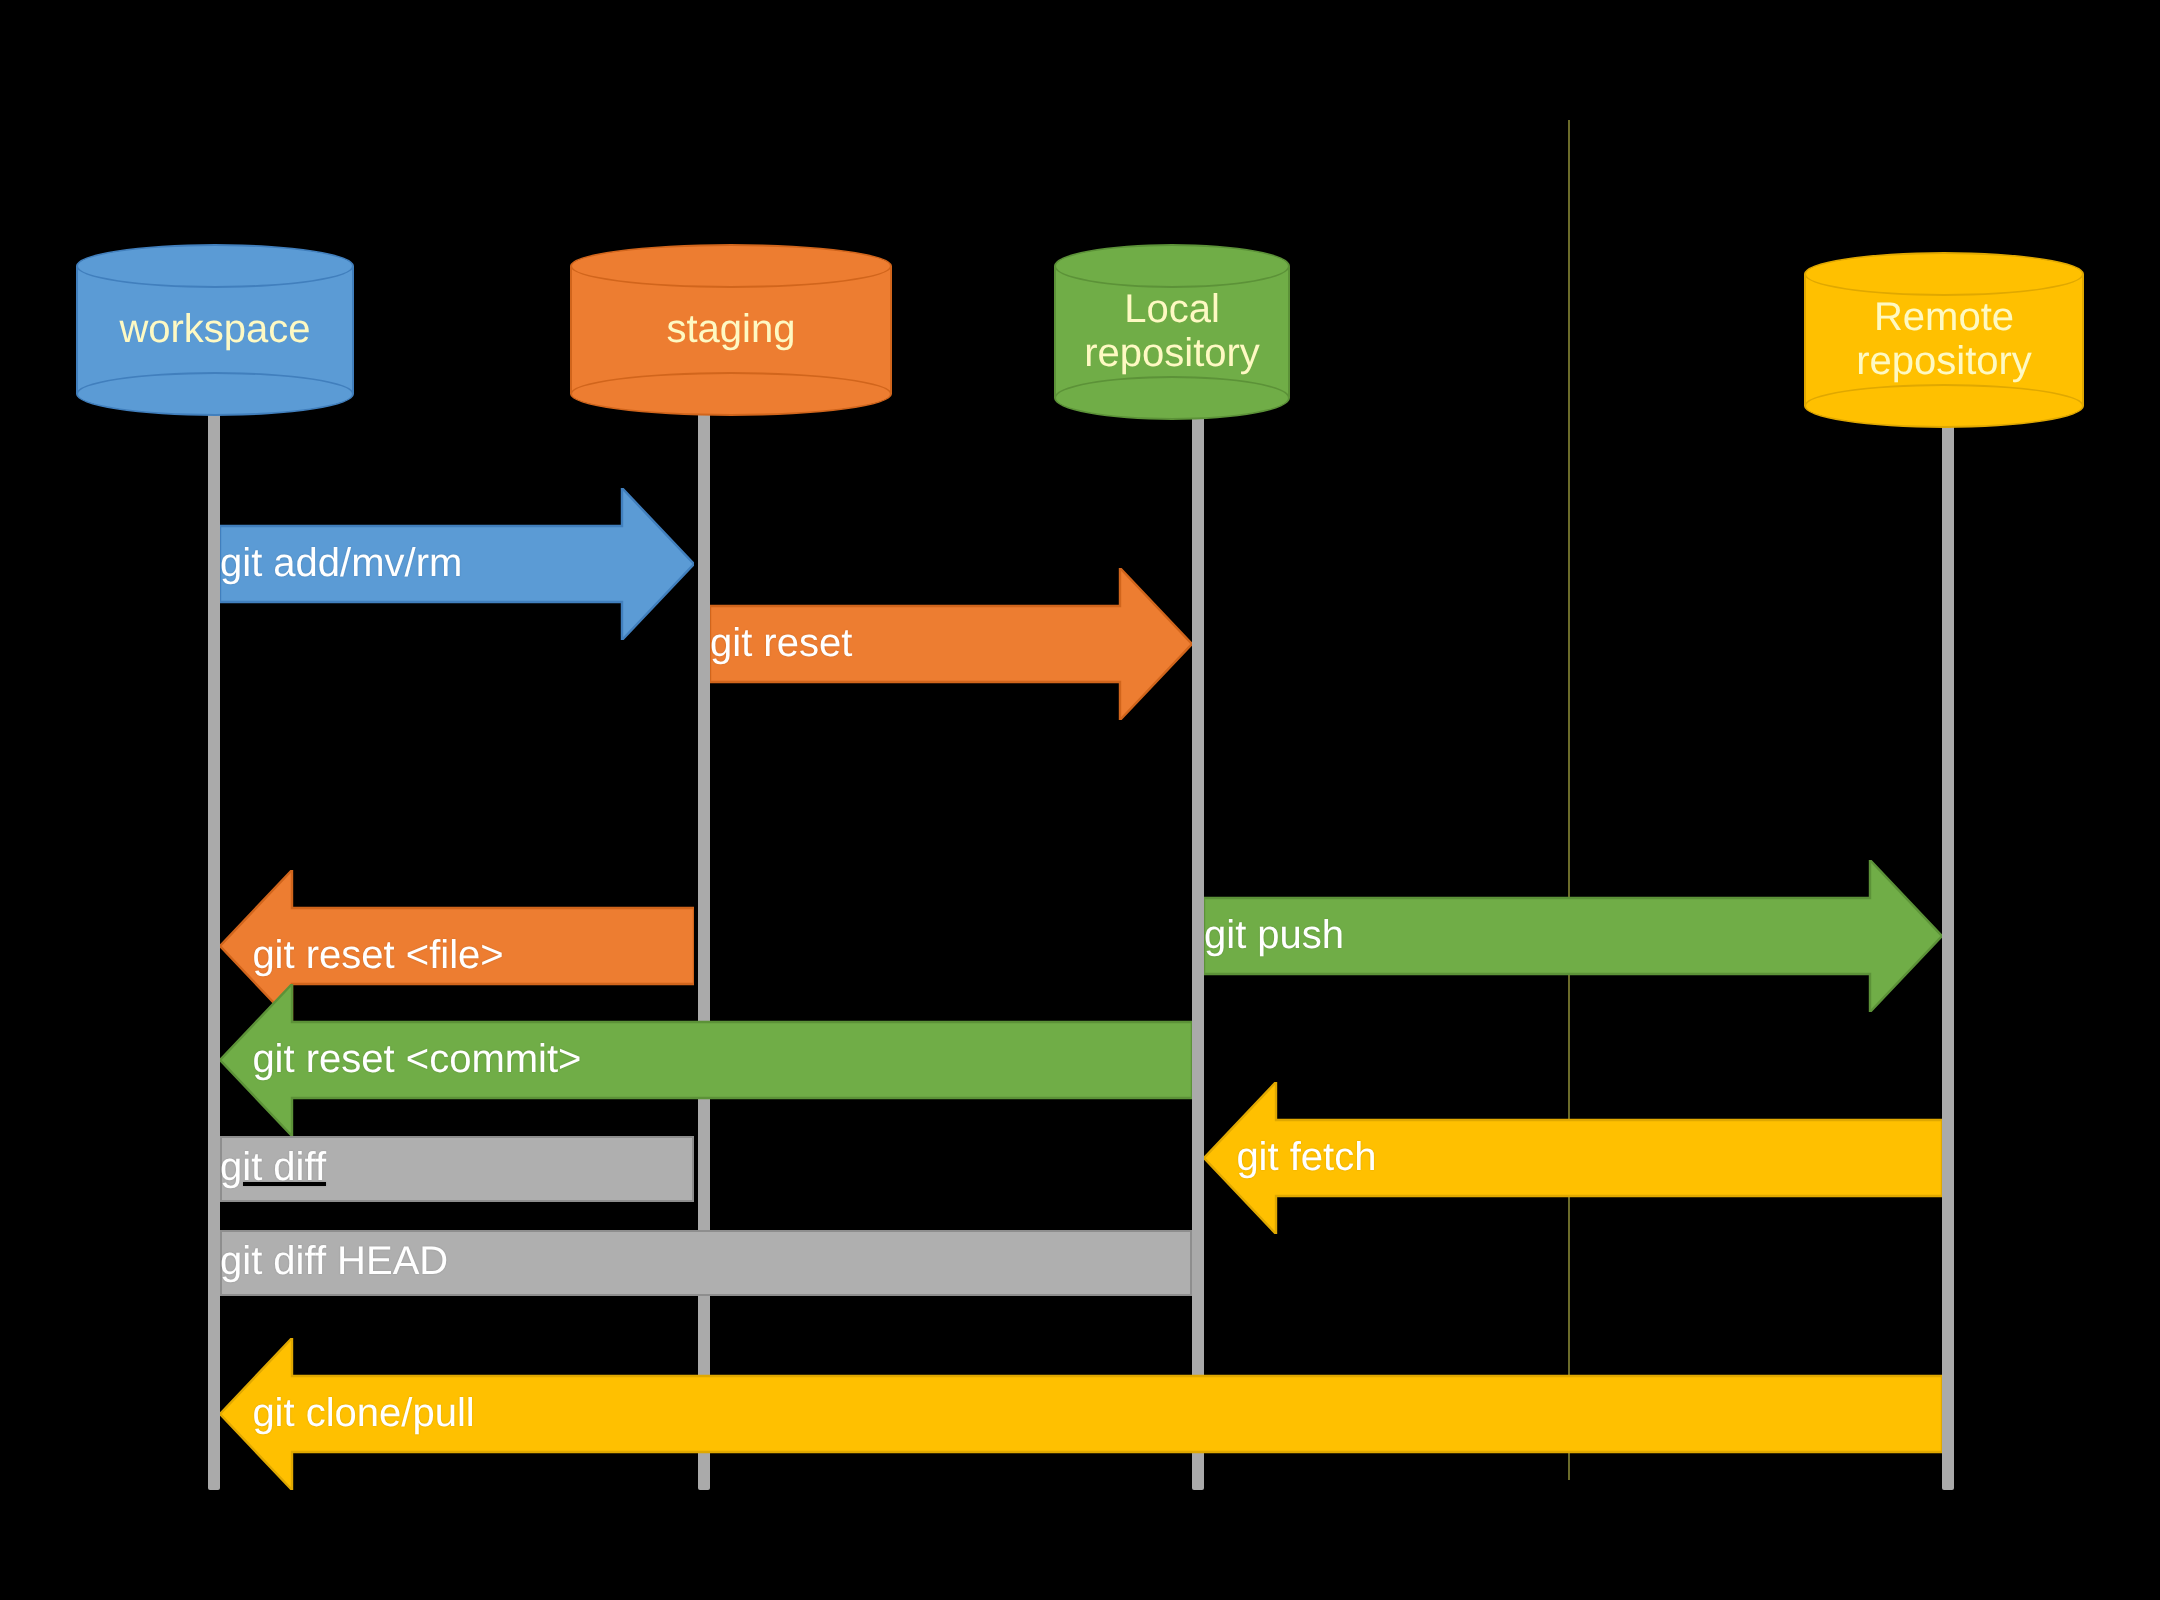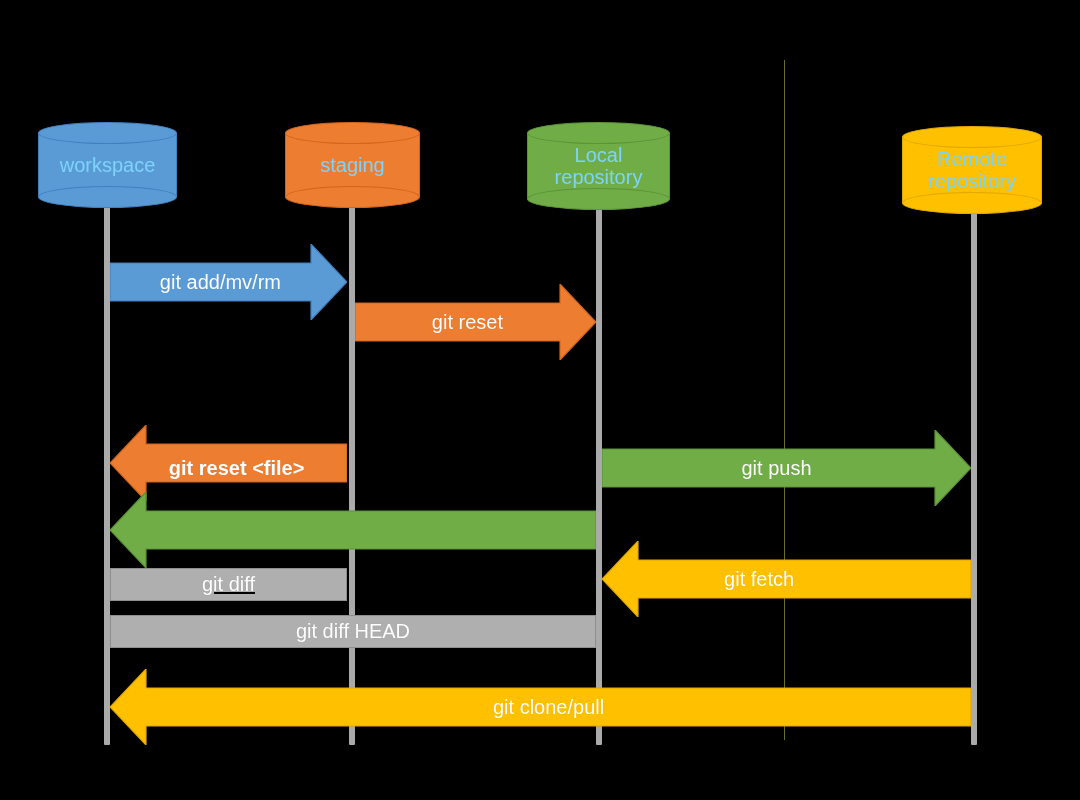--- a/index.html
+++ b/index.html
@@ -64,35 +64,34 @@
   .node .cyl-label {
     position: absolute;
     left: 0;
     right: 0;
     top: 0;
     bottom: 0;
     display: flex;
     align-items: center;
     justify-content: center;
     text-align: center;
-    color: #7dd3fc;
+    color: #fef9c3;
     font-size: 20px;
     line-height: 1.12;
     z-index: 5;
     padding: 0 4px;
     box-sizing: border-box;
     white-space: pre-line;
   }
 
   
   .flow {
     position: absolute;
     display: flex;
     align-items: center;
-    justify-content: center;
   }
   .flow .shaft {
     position: absolute;
     left: 0;
     right: 0;
     top: 0;
     bottom: 0;
   }
   .flow .label {
     position: relative;
@@ -116,27 +115,27 @@
     <div class="lifeline" style="left: 104px; top: 200px; height: 545px; background: rgb(170, 170, 170);"></div>
     <div class="lifeline" style="left: 349px; top: 200px; height: 545px; background: rgb(170, 170, 170);"></div>
     <div class="lifeline" style="left: 596px; top: 200px; height: 545px; background: rgb(170, 170, 170);"></div>
     <div class="lifeline" style="left: 971px; top: 200px; height: 545px; background: rgb(170, 170, 170);"></div>
     <div class="node" style="left: 38px; top: 122px; width: 139px; height: 86px;">
       <div class="cyl-body" style="background: rgb(91, 155, 213); border-left: 1px solid rgb(65, 127, 189); border-right: 1px solid rgb(65, 127, 189); box-sizing: border-box;"></div>
       <div class="cyl-bottom" style="background: rgb(91, 155, 213); border: 1px solid rgb(65, 127, 189); box-sizing: border-box;"></div>
       <div class="cyl-top" style="background: rgb(91, 155, 213); border: 1px solid rgb(65, 127, 189); box-sizing: border-box;"></div>
       <div class="cyl-label">workspace</div>
     </div>
-    <div class="node" style="left: 285px; top: 122px; width: 135px; height: 86px;">
+    <div class="node" style="left: 285px; top: 122px; width: 161px; height: 86px;">
       <div class="cyl-body" style="background: rgb(237, 125, 49); border-left: 1px solid rgb(209, 101, 28); border-right: 1px solid rgb(209, 101, 28); box-sizing: border-box;"></div>
       <div class="cyl-bottom" style="background: rgb(237, 125, 49); border: 1px solid rgb(209, 101, 28); box-sizing: border-box;"></div>
       <div class="cyl-top" style="background: rgb(237, 125, 49); border: 1px solid rgb(209, 101, 28); box-sizing: border-box;"></div>
       <div class="cyl-label">staging</div>
     </div>
-    <div class="node" style="left: 527px; top: 122px; width: 143px; height: 88px;">
+    <div class="node" style="left: 527px; top: 122px; width: 118px; height: 88px;">
       <div class="cyl-body" style="background: rgb(112, 173, 71); border-left: 1px solid rgb(92, 146, 56); border-right: 1px solid rgb(92, 146, 56); box-sizing: border-box;"></div>
       <div class="cyl-bottom" style="background: rgb(112, 173, 71); border: 1px solid rgb(92, 146, 56); box-sizing: border-box;"></div>
       <div class="cyl-top" style="background: rgb(112, 173, 71); border: 1px solid rgb(92, 146, 56); box-sizing: border-box;"></div>
       <div class="cyl-label">Local
 repository</div>
     </div>
     <div class="node" style="left: 902px; top: 126px; width: 140px; height: 88px;">
       <div class="cyl-body" style="background: rgb(255, 192, 0); border-left: 1px solid rgb(224, 168, 0); border-right: 1px solid rgb(224, 168, 0); box-sizing: border-box;"></div>
       <div class="cyl-bottom" style="background: rgb(255, 192, 0); border: 1px solid rgb(224, 168, 0); box-sizing: border-box;"></div>
       <div class="cyl-top" style="background: rgb(255, 192, 0); border: 1px solid rgb(224, 168, 0); box-sizing: border-box;"></div>
@@ -152,21 +151,21 @@
       <span class="label" style="margin-right: 16.2px;">git add/mv/rm</span>
     </div>
     <div class="flow" style="left: 355px; top: 303px; width: 241px; height: 38px;">
       <div class="shaft" style="background: transparent; top: -19px; bottom: -19px;">
         <svg width="241" height="76" viewBox="0 0 241 76" xmlns="http://www.w3.org/2000/svg" style="display:block">
          <path d="M0,19 L205,19 L205,0 L241,38 L205,76 L205,57 L0,57 Z" fill="#ED7D31" stroke="#D1651C" stroke-width="1.2" stroke-linejoin="miter"></path>
        </svg>
       </div>
       <span class="label" style="margin-right: 16.2px;">git reset</span>
     </div>
-    <div class="flow" style="left: 110px; top: 444px; width: 237px; height: 48px; font-weight: bold;">
+    <div class="flow" style="left: 110px; top: 454px; width: 237px; height: 48px;">
       <div class="shaft" style="background: transparent; top: -19px; bottom: -19px;">
         <svg width="237" height="76" viewBox="0 0 237 76" xmlns="http://www.w3.org/2000/svg" style="display:block">
          <path d="M237,19 L36,19 L36,0 L0,38 L36,76 L36,57 L237,57 Z" fill="#ED7D31" stroke="#D1651C" stroke-width="1.2" stroke-linejoin="miter"></path>
        </svg>
       </div>
       <span class="label" style="margin-left: 16.2px;">git reset &lt;file&gt;</span>
     </div>
     <div class="flow" style="left: 602px; top: 449px; width: 369px; height: 38px;">
       <div class="shaft" style="background: transparent; top: -19px; bottom: -19px;">
         <svg width="369" height="76" viewBox="0 0 369 76" xmlns="http://www.w3.org/2000/svg" style="display:block">
@@ -174,20 +173,21 @@
        </svg>
       </div>
       <span class="label" style="margin-right: 20px;">git push</span>
     </div>
     <div class="flow" style="left: 110px; top: 511px; width: 486px; height: 38px;">
       <div class="shaft" style="background: transparent; top: -19px; bottom: -19px;">
         <svg width="486" height="76" viewBox="0 0 486 76" xmlns="http://www.w3.org/2000/svg" style="display:block">
          <path d="M486,19 L36,19 L36,0 L0,38 L36,76 L36,57 L486,57 Z" fill="#70AD47" stroke="#5C9238" stroke-width="1.2" stroke-linejoin="miter"></path>
        </svg>
       </div>
+      <span class="label" style="margin-left: 16.2px;">git reset &lt;commit&gt;</span>
     </div>
     <div class="flow" style="left: 602px; top: 560px; width: 298px; height: 38px;">
       <div class="shaft" style="background: transparent; top: -19px; bottom: -19px;">
         <svg width="369" height="76" viewBox="0 0 369 76" xmlns="http://www.w3.org/2000/svg" style="display:block">
          <path d="M369,19 L36,19 L36,0 L0,38 L36,76 L36,57 L369,57 Z" fill="#FFC000" stroke="#E0A800" stroke-width="1.2" stroke-linejoin="miter"></path>
        </svg>
       </div>
       <span class="label" style="margin-left: 16.2px;">git fetch</span>
     </div>
     <div class="flow plain" style="left: 110px; top: 568px; width: 237px; height: 33px; text-decoration: underline;">

